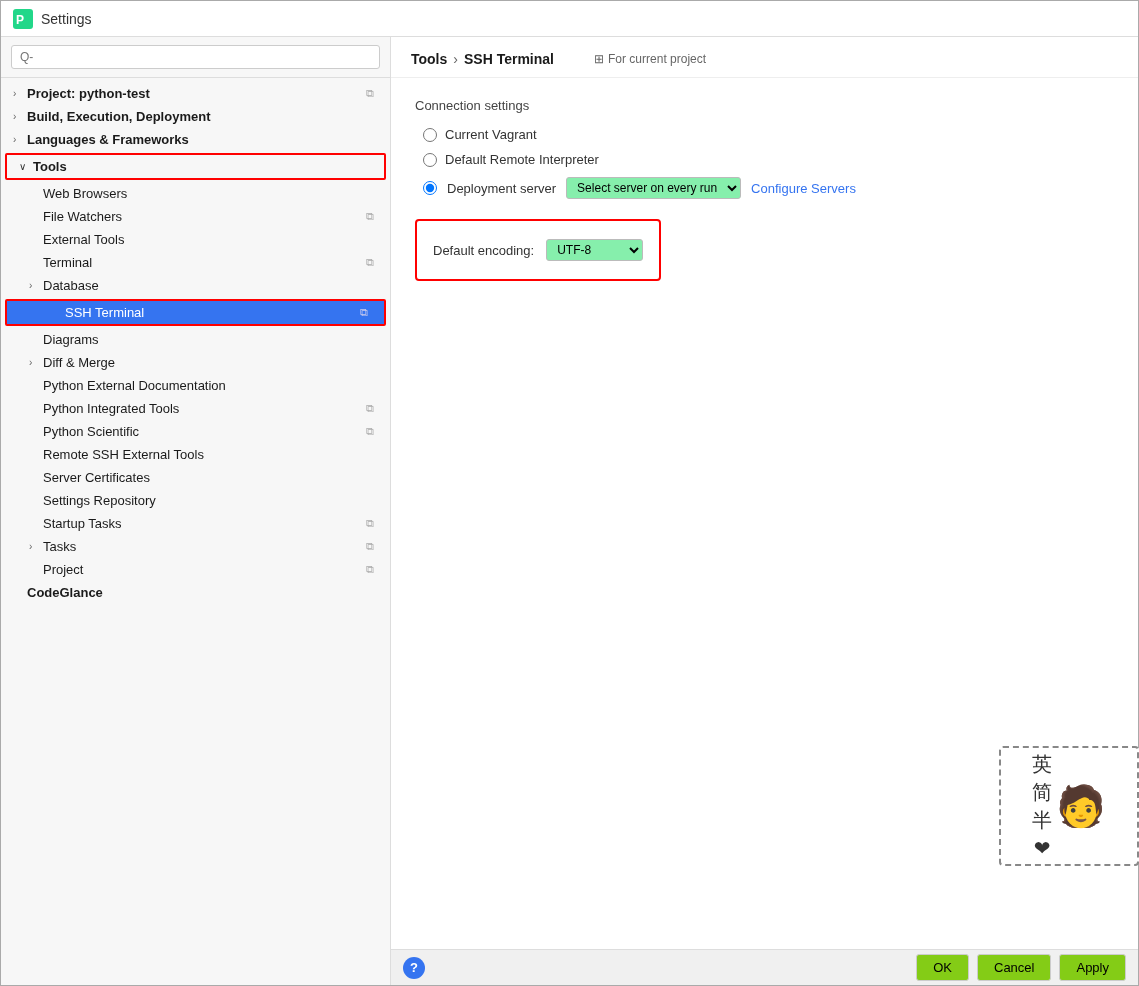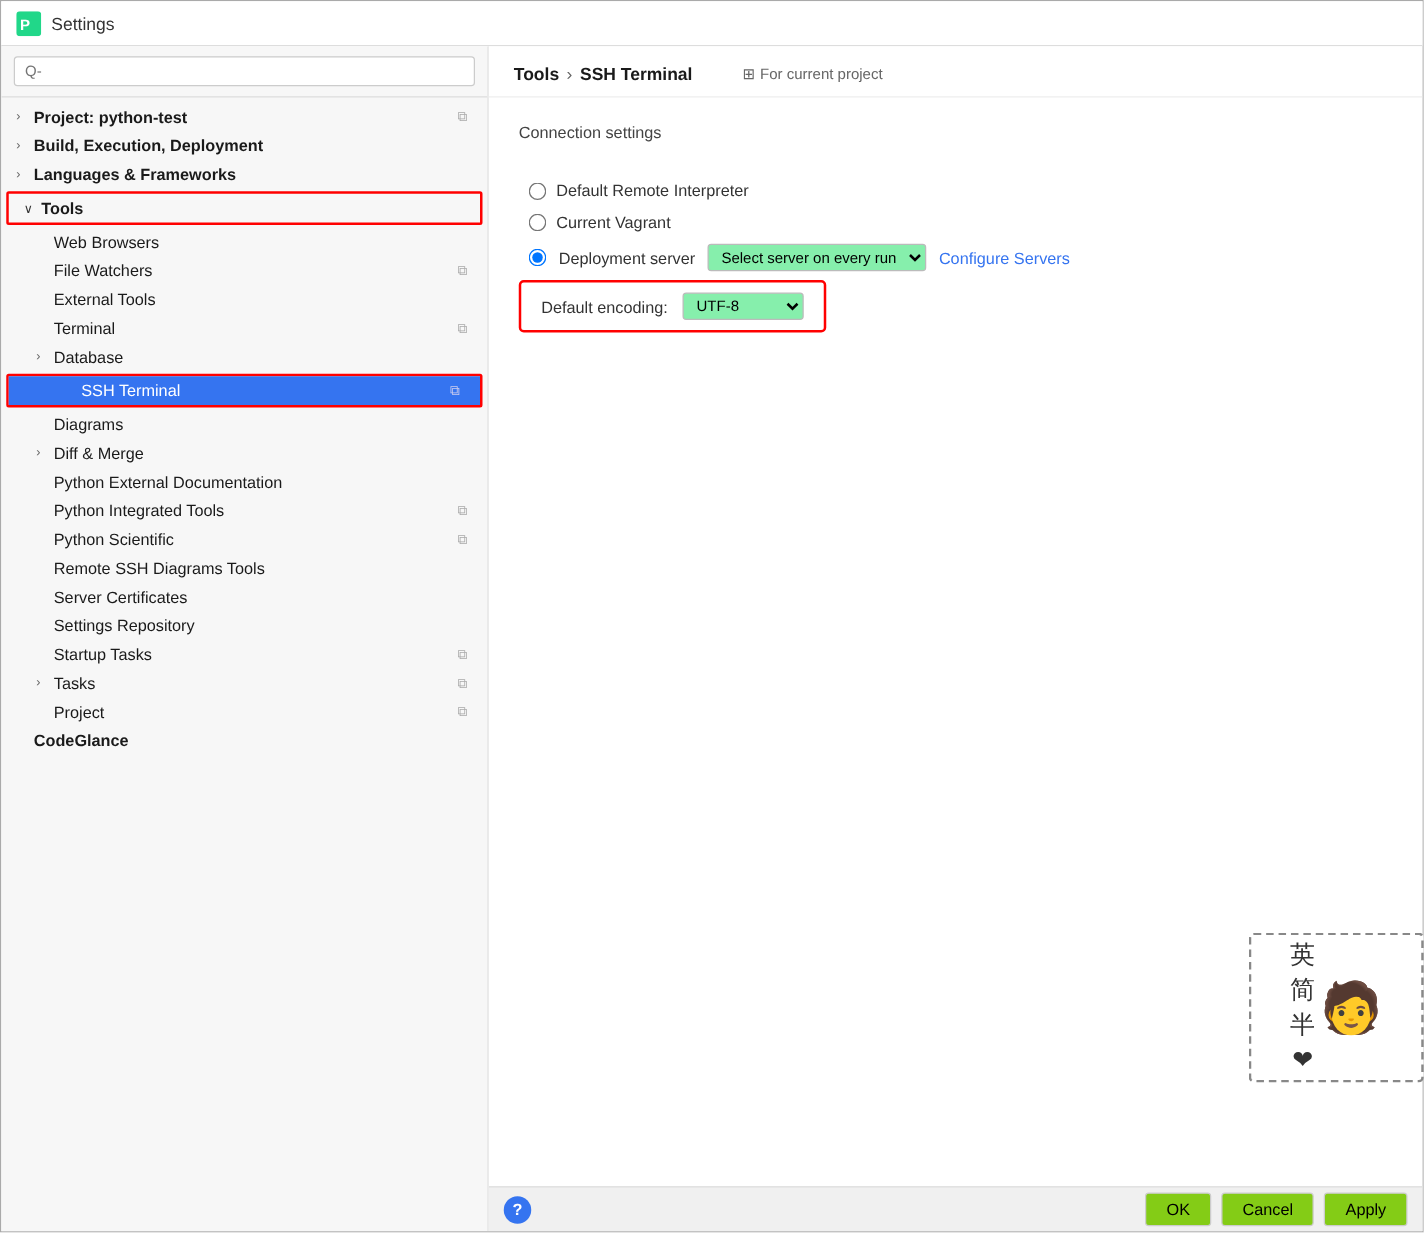--- a/index.html
+++ b/index.html
@@ -131,21 +131,21 @@
       gap: 4px;
     }
     .main-content {
       padding: 20px 24px;
       flex: 1;
       overflow-y: auto;
     }
     .section-label {
       font-size: 13px;
       color: #444;
-      margin-bottom: 32px;
+      margin-bottom: 14px;
     }
     .connection-options {
       display: flex;
       flex-direction: column;
       gap: 10px;
       margin-left: 8px;
     }
     .radio-row {
       display: flex;
       align-items: center;
@@ -168,25 +168,25 @@
     .configure-link {
       color: #3574f0;
       font-size: 13px;
       cursor: pointer;
       text-decoration: none;
     }
     
     .encoding-box {
       border: 2px solid red;
       border-radius: 4px;
-      padding: 8px 16px;
+      padding: 18px 16px;
       display: inline-flex;
       align-items: center;
       gap: 12px;
-      margin-top: 7px;
+      margin-top: 20px;
     }
     .encoding-label {
       font-size: 13px;
       color: #333;
     }
     
     .sticker-overlay {
       position: fixed;
       bottom: 120px;
       right: 0;
@@ -387,21 +387,21 @@
         </div>
 
         <div class="tree-item level-1">
           <span class="tree-chevron"></span>
           <span class="tree-label">Python Scientific</span>
           <span class="tree-icon-right">⧉</span>
         </div>
 
         <div class="tree-item level-1">
           <span class="tree-chevron"></span>
-          <span class="tree-label">Remote SSH Diagrams Tools</span>
+          <span class="tree-label">Remote SSH External Tools</span>
         </div>
 
         <div class="tree-item level-1">
           <span class="tree-chevron"></span>
           <span class="tree-label">Server Certificates</span>
         </div>
 
         <div class="tree-item level-1">
           <span class="tree-chevron"></span>
           <span class="tree-label">Settings Repository</span>
@@ -445,27 +445,27 @@
           <span>For current project</span>
         </div>
       </div>
 
       <div class="main-content">
         <div class="section-label">Connection settings</div>
 
         <div class="connection-options">
 
           <div class="radio-row">
+            <input type="radio" name="connection" id="radio-vagrant" style="">
+            <label class="radio-label" for="radio-vagrant">Current Vagrant</label>
+          </div>
+
+          <div class="radio-row">
             <input type="radio" name="connection" id="radio-remote" style="">
             <label class="radio-label" for="radio-remote">Default Remote Interpreter</label>
-          </div>
-
-          <div class="radio-row">
-            <input type="radio" name="connection" id="radio-vagrant" style="">
-            <label class="radio-label" for="radio-vagrant">Current Vagrant</label>
           </div>
 
           <div class="deployment-row radio-row">
             <input type="radio" name="connection" id="radio-deployment" checked="" style="">
             <label class="radio-label" for="radio-deployment">Deployment server</label>
             <select>
               <option>Select server on every run</option>
             </select>
             <a class="configure-link">Configure Servers</a>
           </div>

